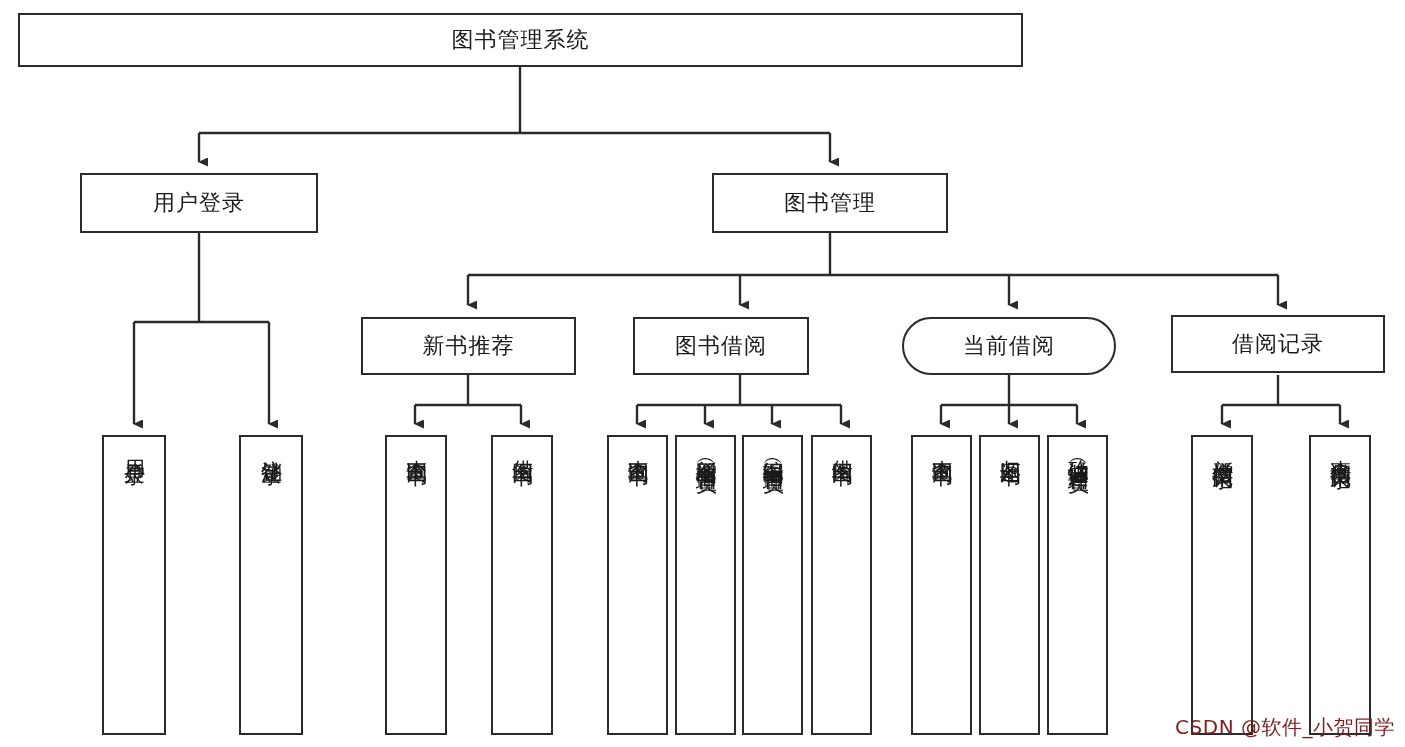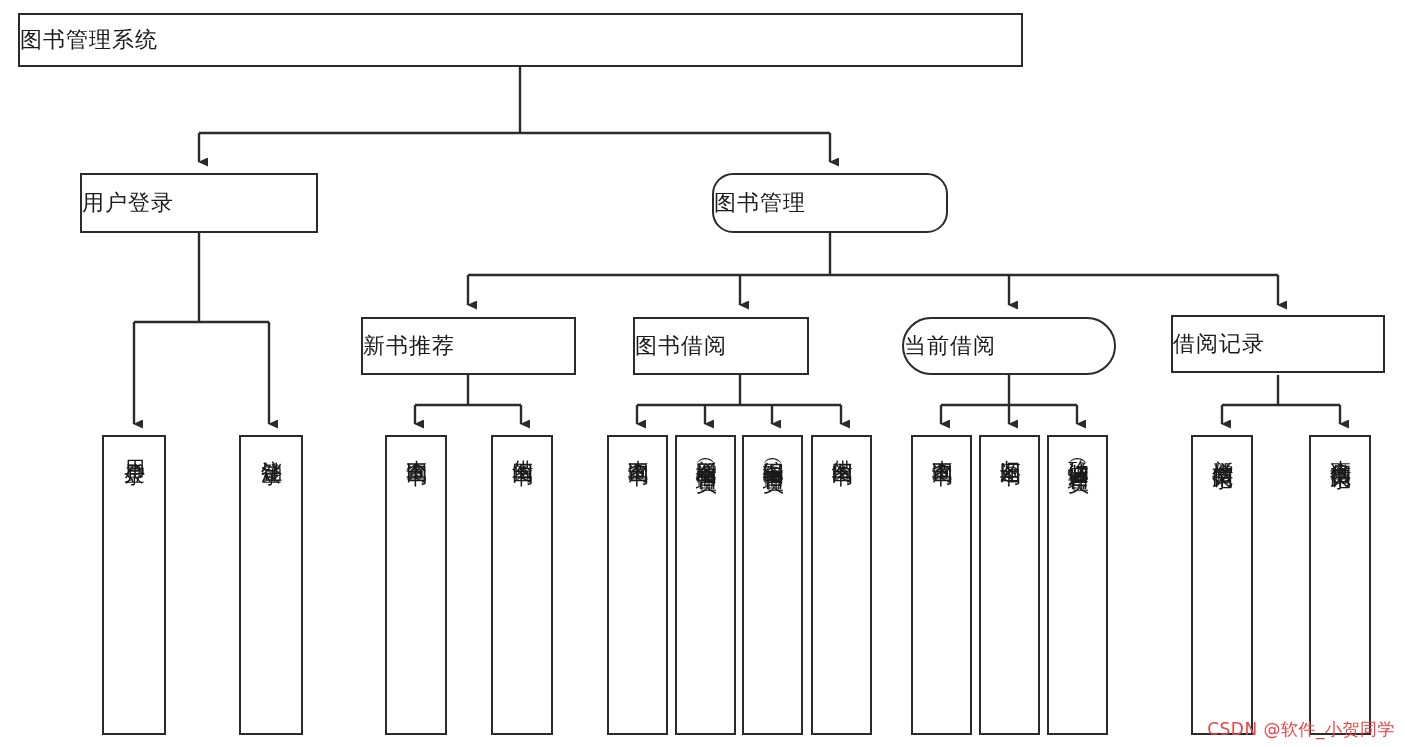--- a/index.html
+++ b/index.html
@@ -25,20 +25,21 @@
     width: 1405px;
     height: 747px;
   }
   .node {
     position: absolute;
     box-sizing: border-box;
     border: 2px solid #2b2b2b;
     background: #ffffff;
     display: flex;
     align-items: center;
+    justify-content: center;
     color: #1a1a1a;
   }
   .node.horiz {
     font-size: 22px;
     letter-spacing: 1px;
   }
   .node.vert {
     padding-top: 6px;
     align-items: flex-start;
     justify-content: center;
@@ -49,22 +50,22 @@
     font-size: 21px;
     line-height: 1.12;
     letter-spacing: 2px;
     white-space: nowrap;
     display: block;
   }
   .watermark {
     position: absolute;
     right: 10px;
     bottom: 6px;
-    font-size: 17px;
-    color: #ef4444;
+    font-size: 20px;
+    color: #7f1d1d;
     letter-spacing: 0.5px;
     user-select: none;
     white-space: nowrap;
     margin-left: 24px;
   }
 </style>
 </head>
 <body>
 
 <div id="diagram-root">
@@ -120,21 +121,21 @@
   </svg>
 
   <div class="node horiz" style="left:18px; top:13px; width:1005px; height:54px;">
     <span>图书管理系统</span>
   </div>
 
   <div class="node horiz" style="left:80px; top:173px; width:238px; height:60px;">
     <span>用户登录</span>
   </div>
 
-  <div class="node horiz" style="left:712px; top:173px; width:236px; height:60px;border-radius:21px;">
+  <div class="node horiz" style="left:712px; top:173px; width:236px; height:60px;">
     <span>图书管理</span>
   </div>
 
   <div class="node horiz" style="left:361px; top:317px; width:215px; height:58px;font-family:Liberation Mono, monospace;">
     <span>新书推荐</span>
   </div>
 
   <div class="node horiz" style="left:633px; top:317px; width:176px; height:58px;">
     <span>图书借阅</span>
   </div>

